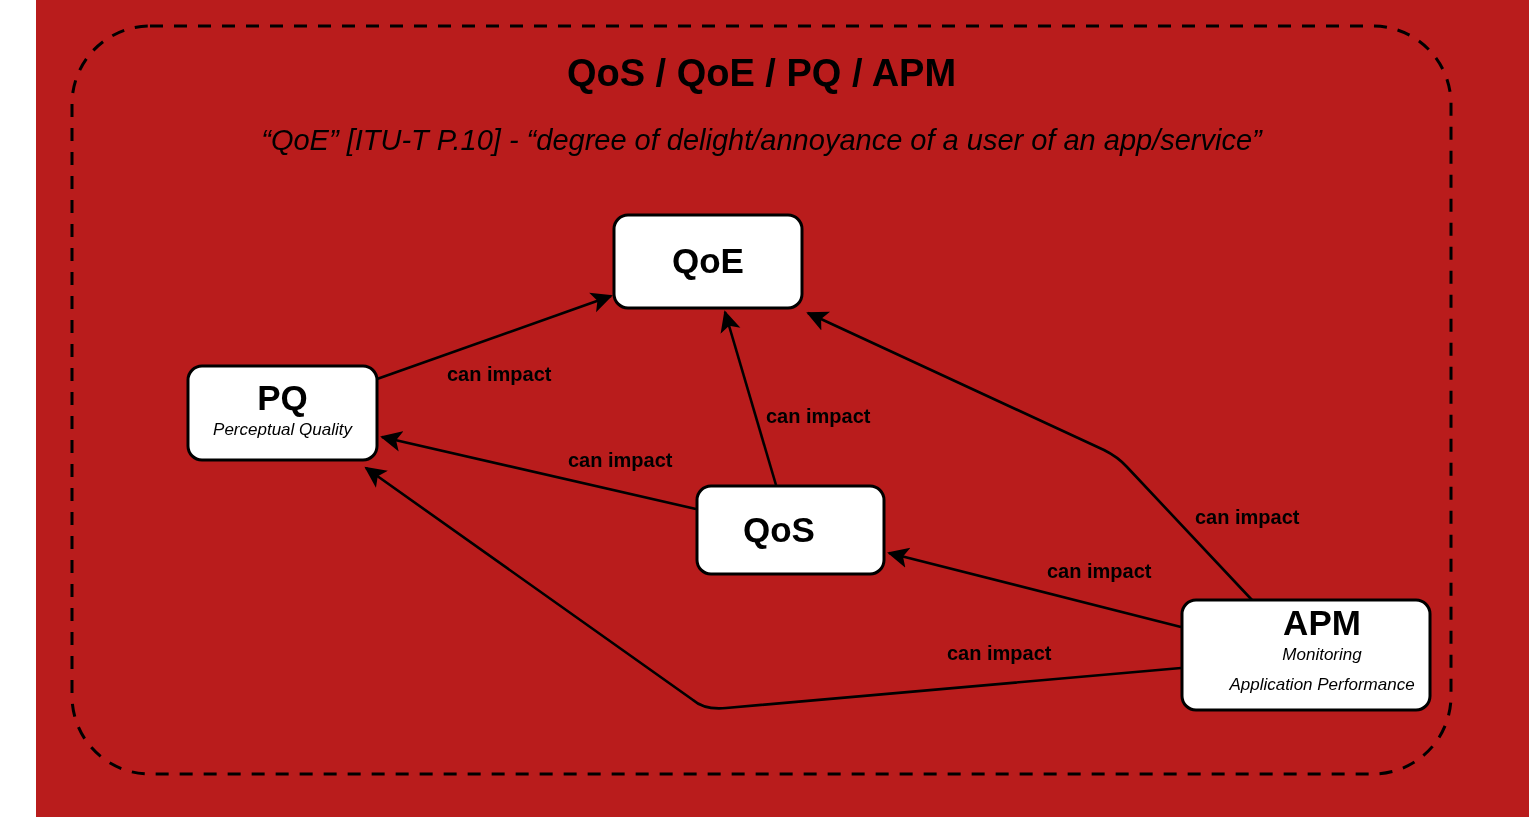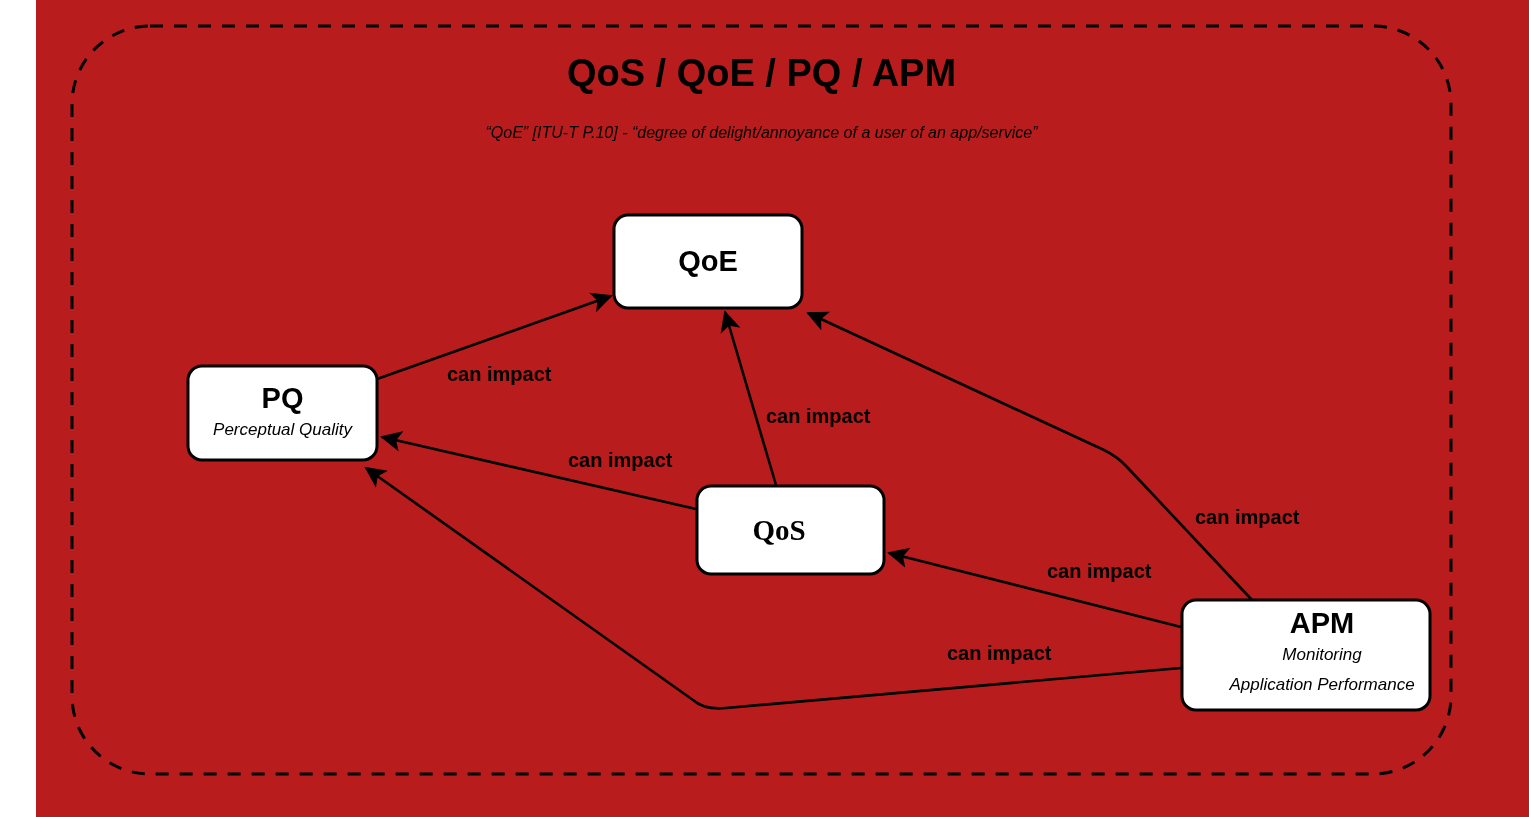--- a/index.html
+++ b/index.html
@@ -48,33 +48,33 @@
     font-weight: bold;
     font-size: 38px;
     color: #000000;
     letter-spacing: 0px;
     white-space: nowrap;
   }
   .subtitle-text {
     position: absolute;
     text-align: center;
     font-style: italic;
-    font-size: 16px;
+    font-size: 29px;
     color: #000000;
     white-space: nowrap;
   }
   .node-label {
     position: absolute;
     text-align: center;
     color: #000000;
     pointer-events: none;
   }
   .node-title {
     font-weight: bold;
-    font-size: 29px;
+    font-size: 35px;
     line-height: 34px;
   }
   .node-sub {
     font-style: italic;
     font-size: 17px;
     line-height: 30px;
   }
   .edge-label {
     position: absolute;
     font-size: 20px;
@@ -121,21 +121,21 @@
 
   <div class="node-label" style="left:578px; top:244px; width:188px;">
     <div class="node-title">QoE</div>
   </div>
 
   <div class="node-label" style="left:152px; top:381px; width:189px;">
     <div class="node-title">PQ</div>
     <div class="node-sub">Perceptual Quality</div>
   </div>
 
-  <div class="node-label" style="left:661px; top:513px; width:164px;font-family:Liberation Serif, serif;">
+  <div class="node-label" style="left:661px; top:513px; width:164px;">
     <div class="node-title">QoS</div>
   </div>
 
   <div class="node-label" style="left:1146px; top:606px; width:280px;">
     <div class="node-title">APM</div>
     <div class="node-sub">Monitoring</div>
     <div class="node-sub">Application Performance</div>
   </div>
 
   <div class="edge-label" style="left:411px; top:363px;">can impact</div>

